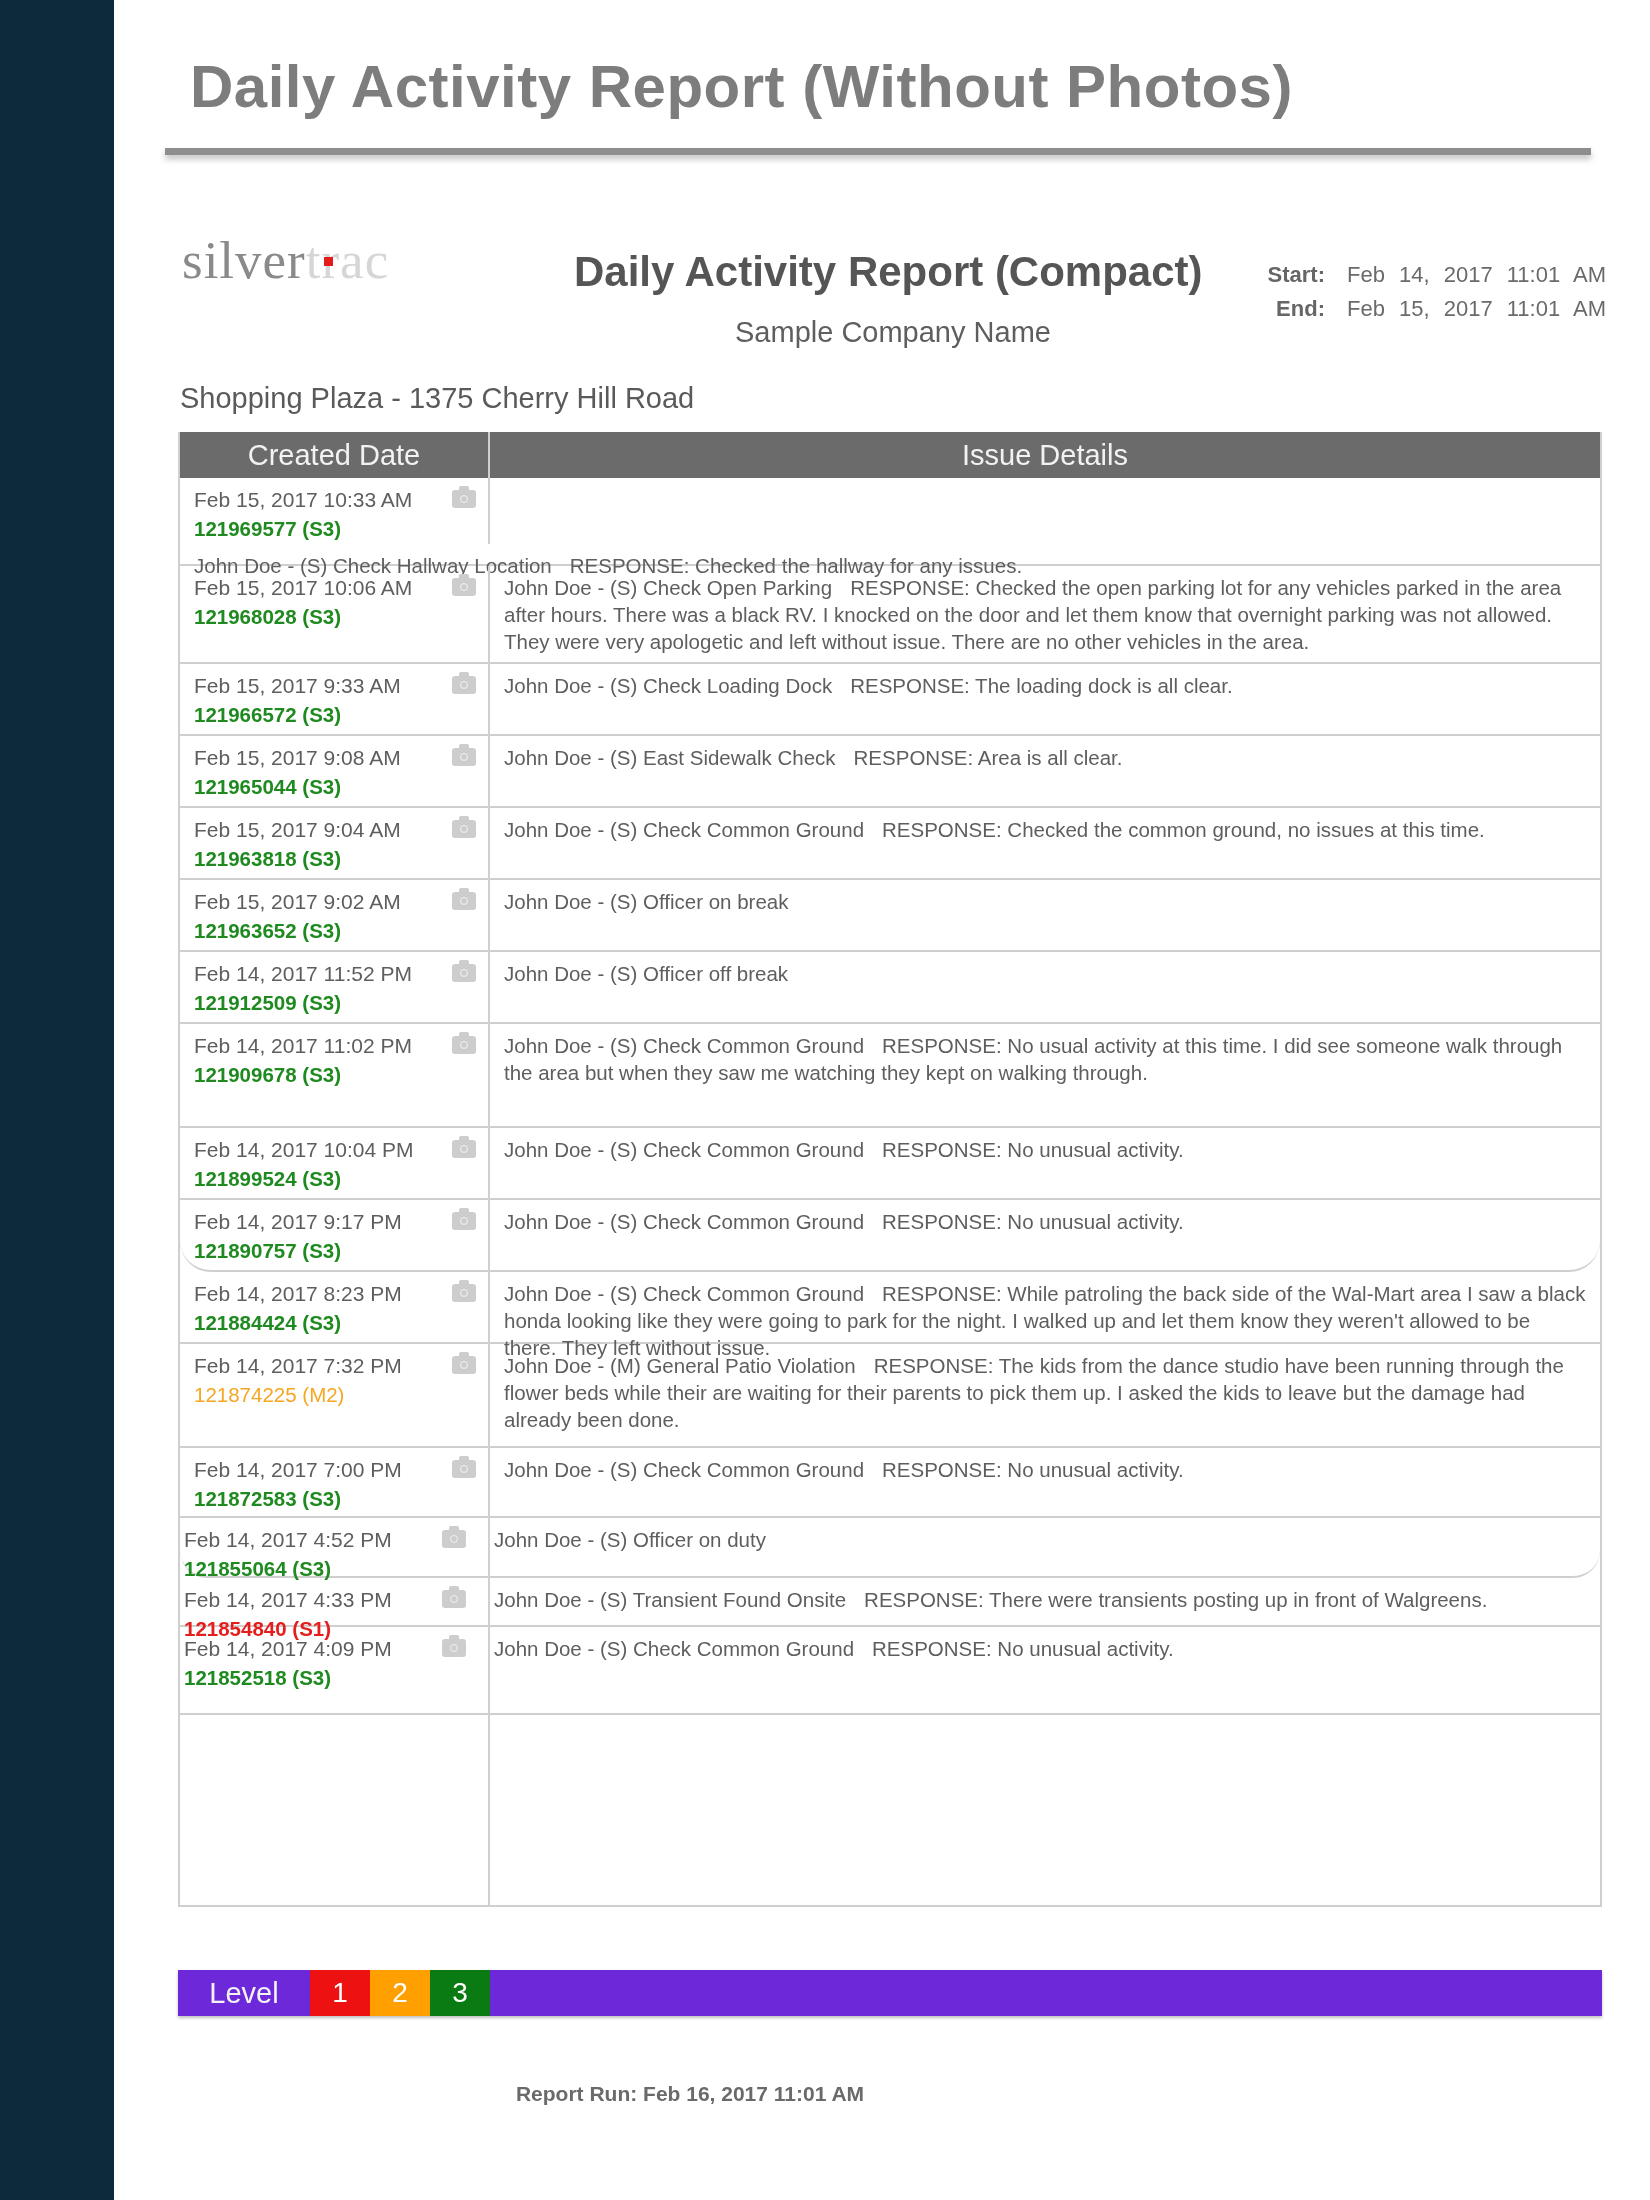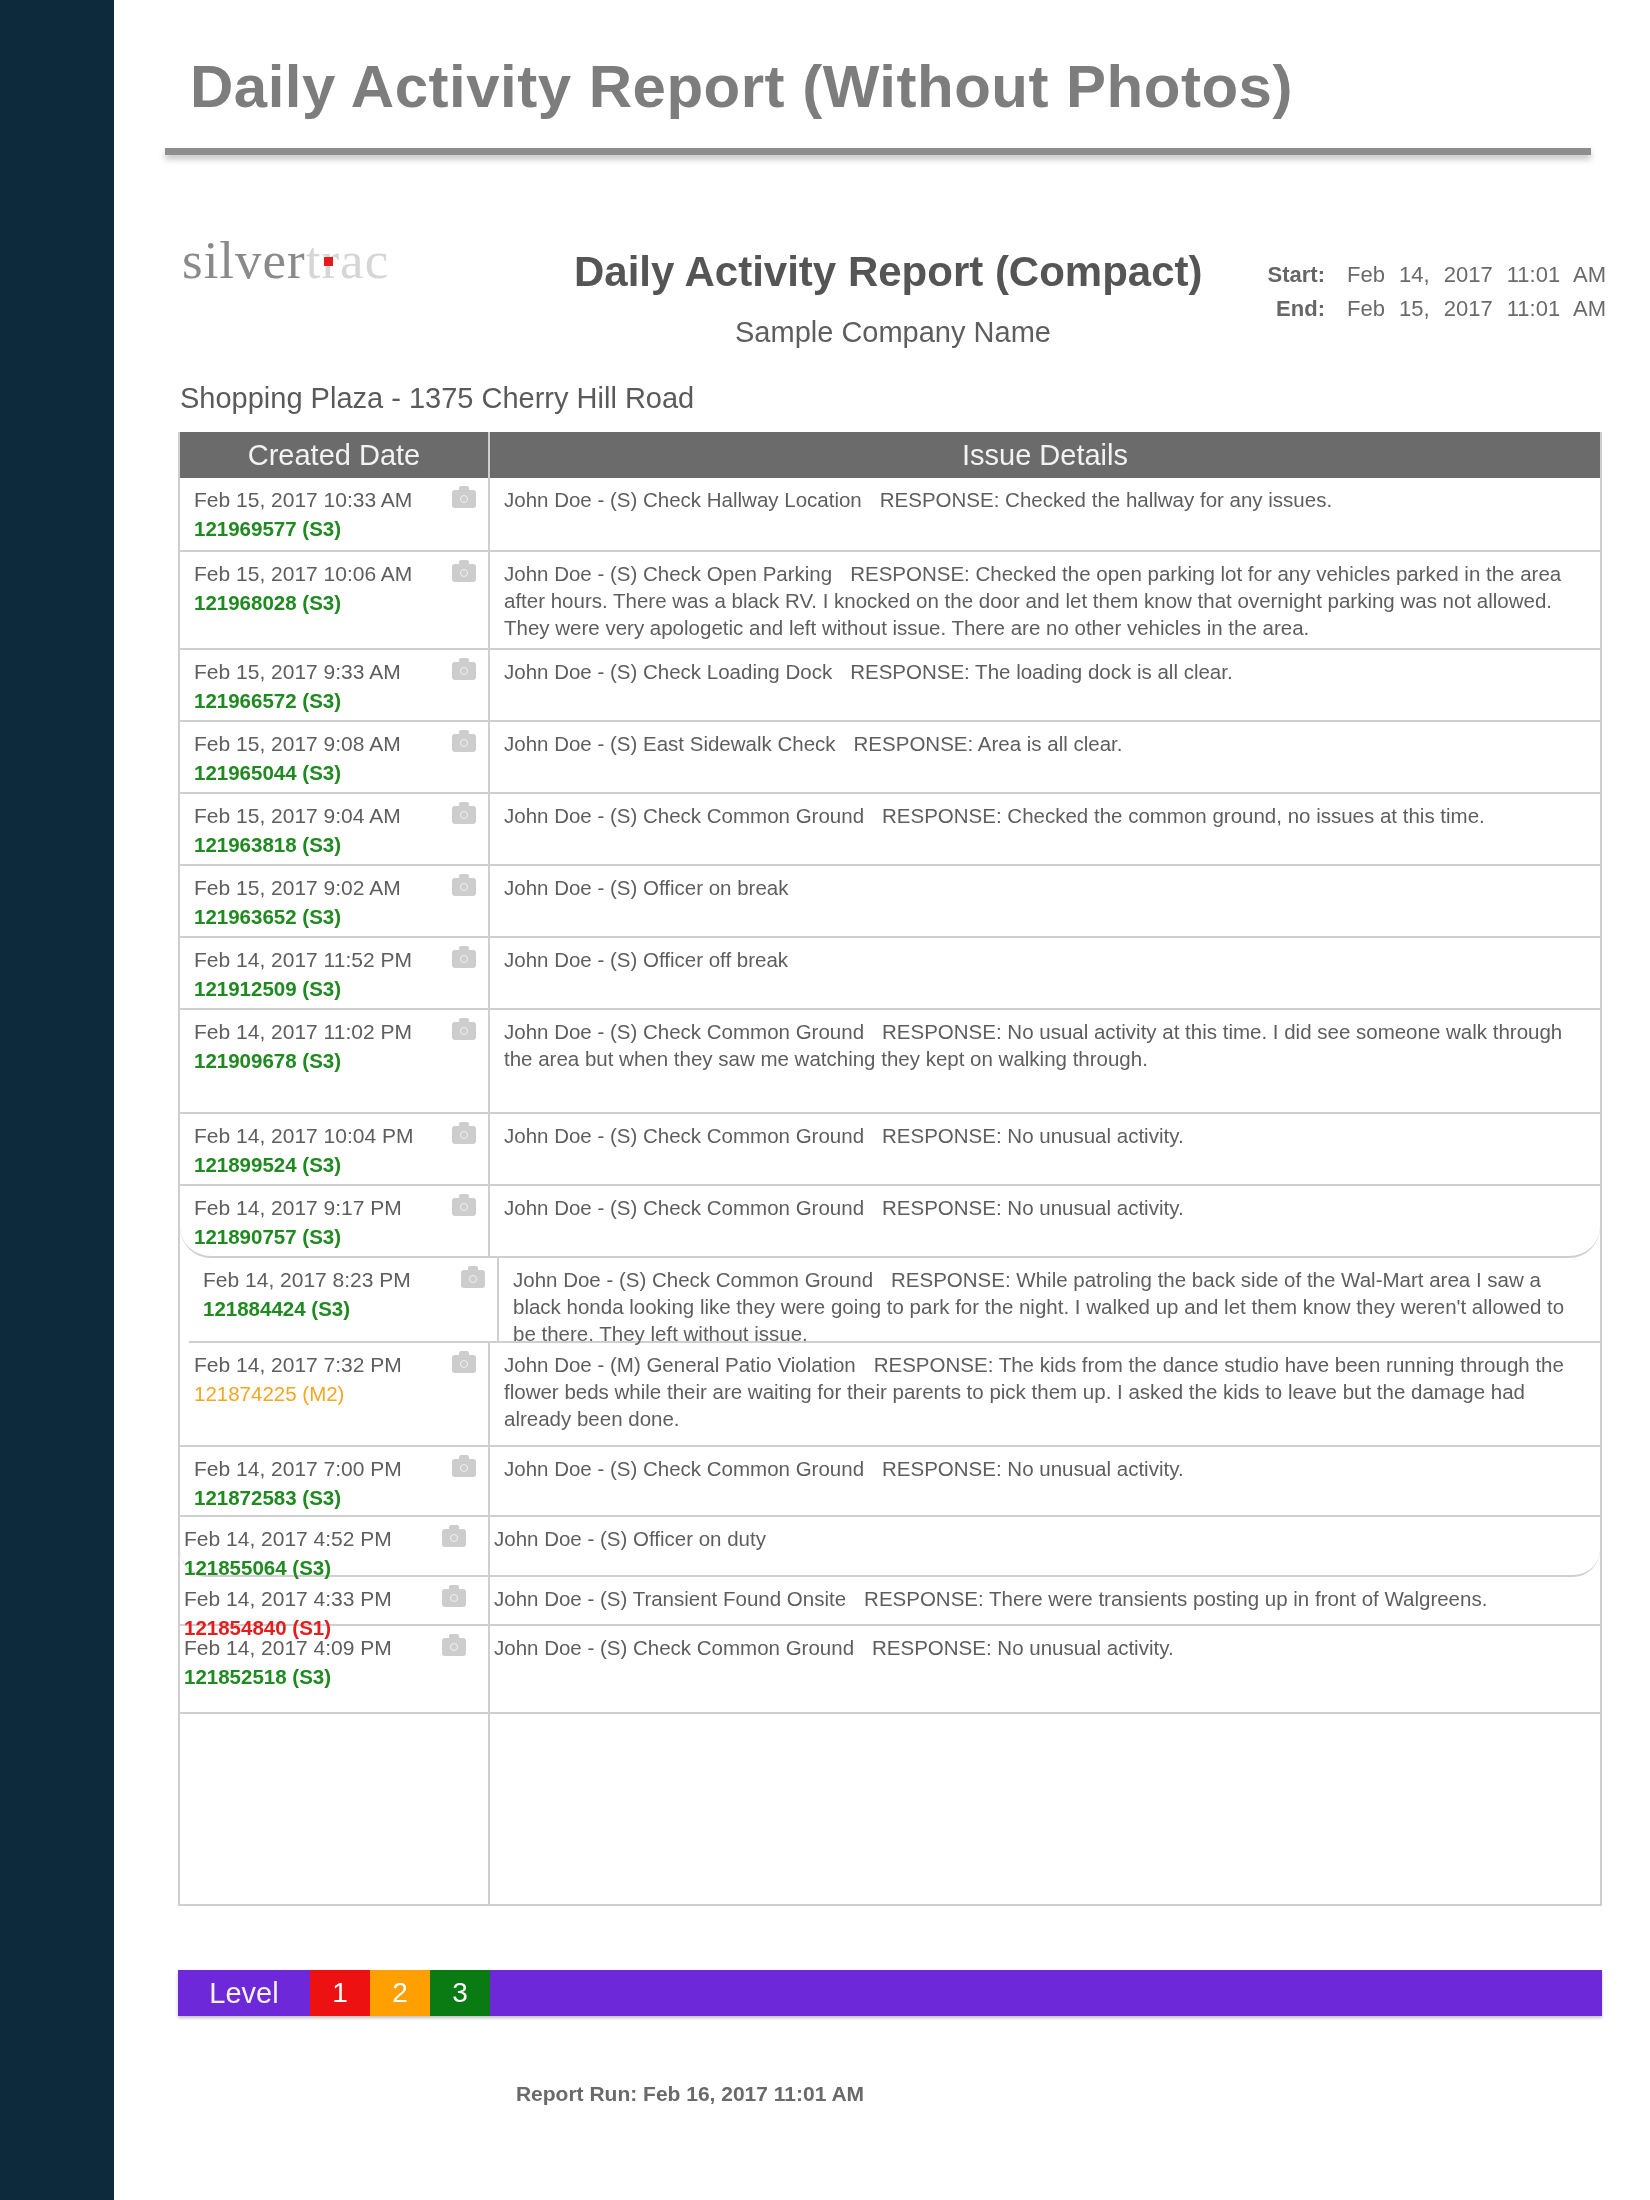--- a/index.html
+++ b/index.html
@@ -128,21 +128,21 @@
 </div>
 
 <div class="location">Shopping Plaza - 1375 Cherry Hill Road</div>
 
 <div class="table">
   <div class="thead">
     <div class="c1">Created Date</div>
     <div class="c2">Issue Details</div>
   </div>
   <div id="rows">
-      <div class="row" style="height: 74px;">
+      <div class="row" style="height: 88px; flex-direction: column;">
         <div class="cell-date">
           <div class="date-text">Feb 15, 2017 10:33 AM</div>
           <div class="id-text" style="color: rgb(31, 138, 31);">121969577 (S3)</div>
           <span class="cam"></span>
         </div>
         <div class="cell-issue"><span>John Doe - (S) Check Hallway Location</span><span class="resp-gap"></span><span>RESPONSE: Checked the hallway for any issues.</span></div>
       </div>
       <div class="row" style="height: 98px;">
         <div class="cell-date">
           <div class="date-text">Feb 15, 2017 10:06 AM</div>
@@ -208,21 +208,21 @@
         <div class="cell-issue"><span>John Doe - (S) Check Common Ground</span><span class="resp-gap"></span><span>RESPONSE: No unusual activity.</span></div>
       </div>
       <div class="row" style="height: 72px; border-radius: 31px;">
         <div class="cell-date">
           <div class="date-text">Feb 14, 2017 9:17 PM</div>
           <div class="id-text" style="color: rgb(31, 138, 31);">121890757 (S3)</div>
           <span class="cam"></span>
         </div>
         <div class="cell-issue"><span>John Doe - (S) Check Common Ground</span><span class="resp-gap"></span><span>RESPONSE: No unusual activity.</span></div>
       </div>
-      <div class="row" style="height: 85px; margin-left: 9px;">
+      <div class="row" style="height: 72px;">
         <div class="cell-date">
           <div class="date-text">Feb 14, 2017 8:23 PM</div>
           <div class="id-text" style="color: rgb(31, 138, 31);">121884424 (S3)</div>
           <span class="cam"></span>
         </div>
         <div class="cell-issue"><span>John Doe - (S) Check Common Ground</span><span class="resp-gap"></span><span>RESPONSE: While patroling the back side of the Wal-Mart area I saw a black honda looking like they were going to park for the night. I walked up and let them know they weren't allowed to be there. They left without issue.</span></div>
       </div>
       <div class="row" style="height: 104px;">
         <div class="cell-date">
           <div class="date-text">Feb 14, 2017 7:32 PM</div>

